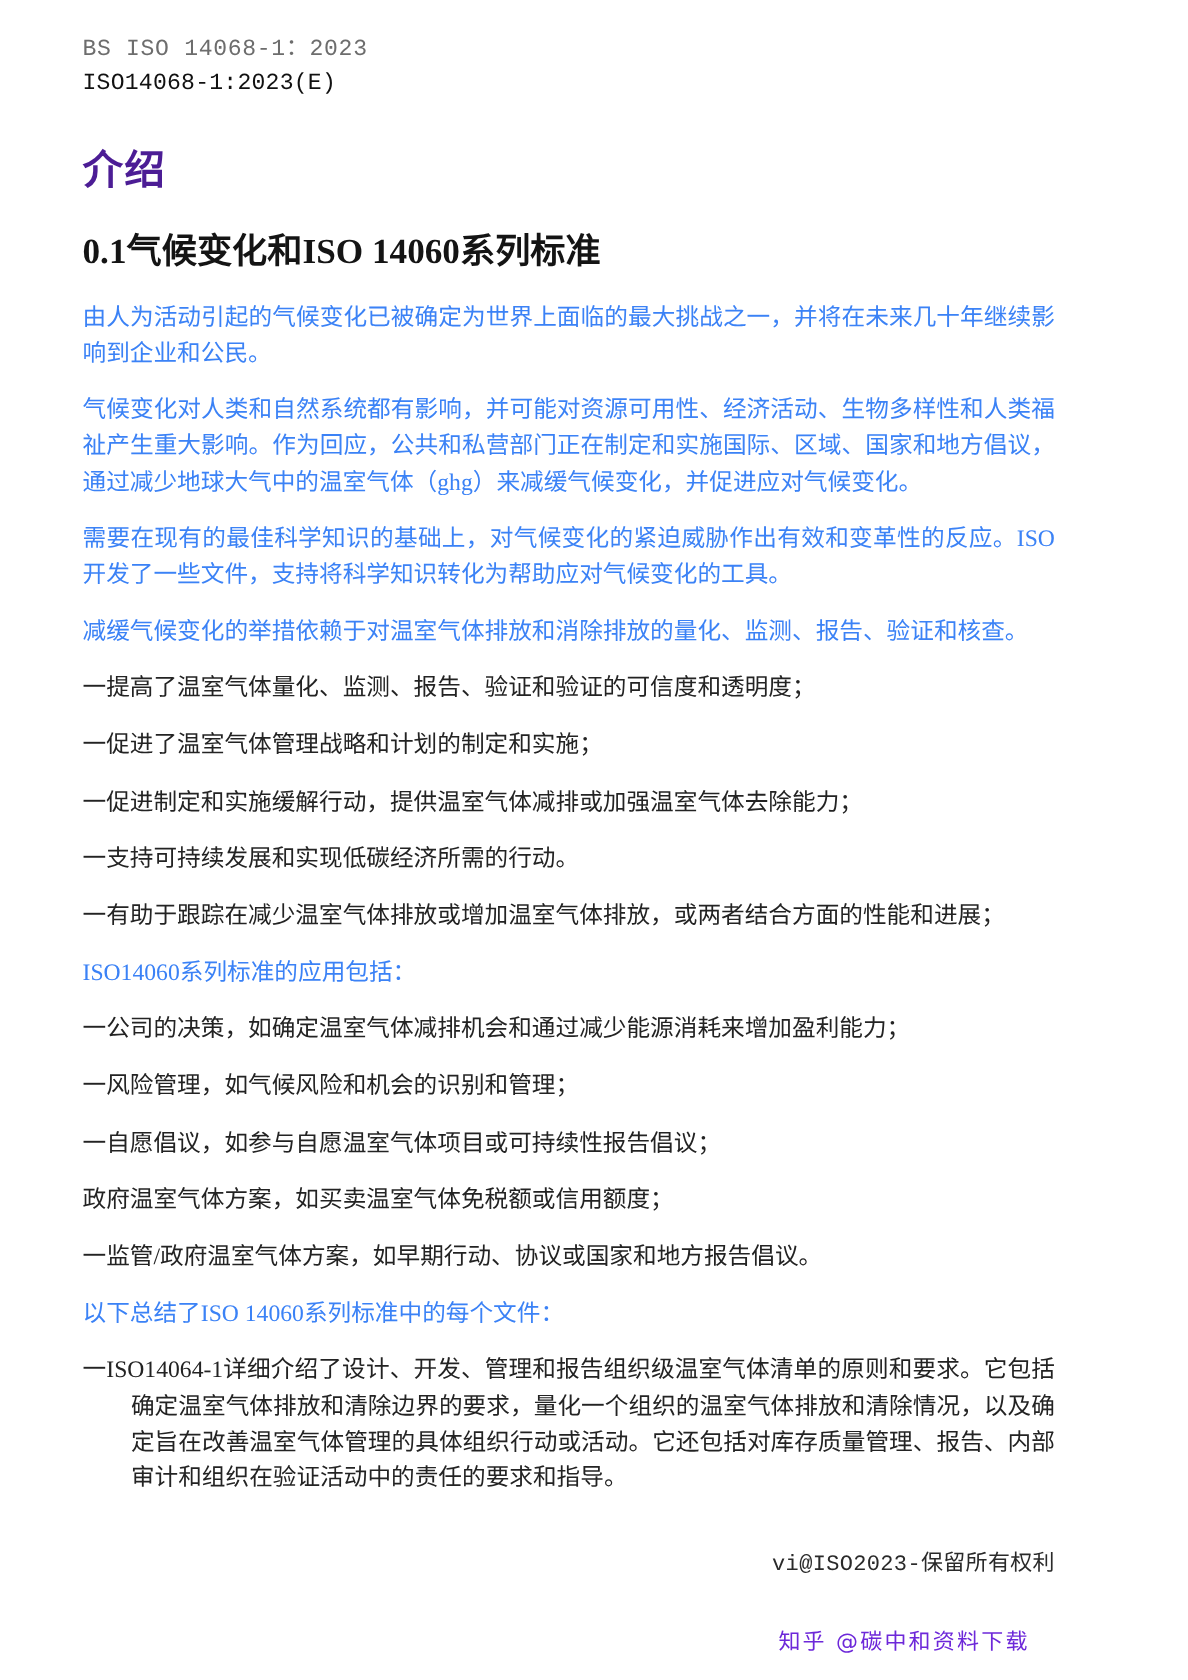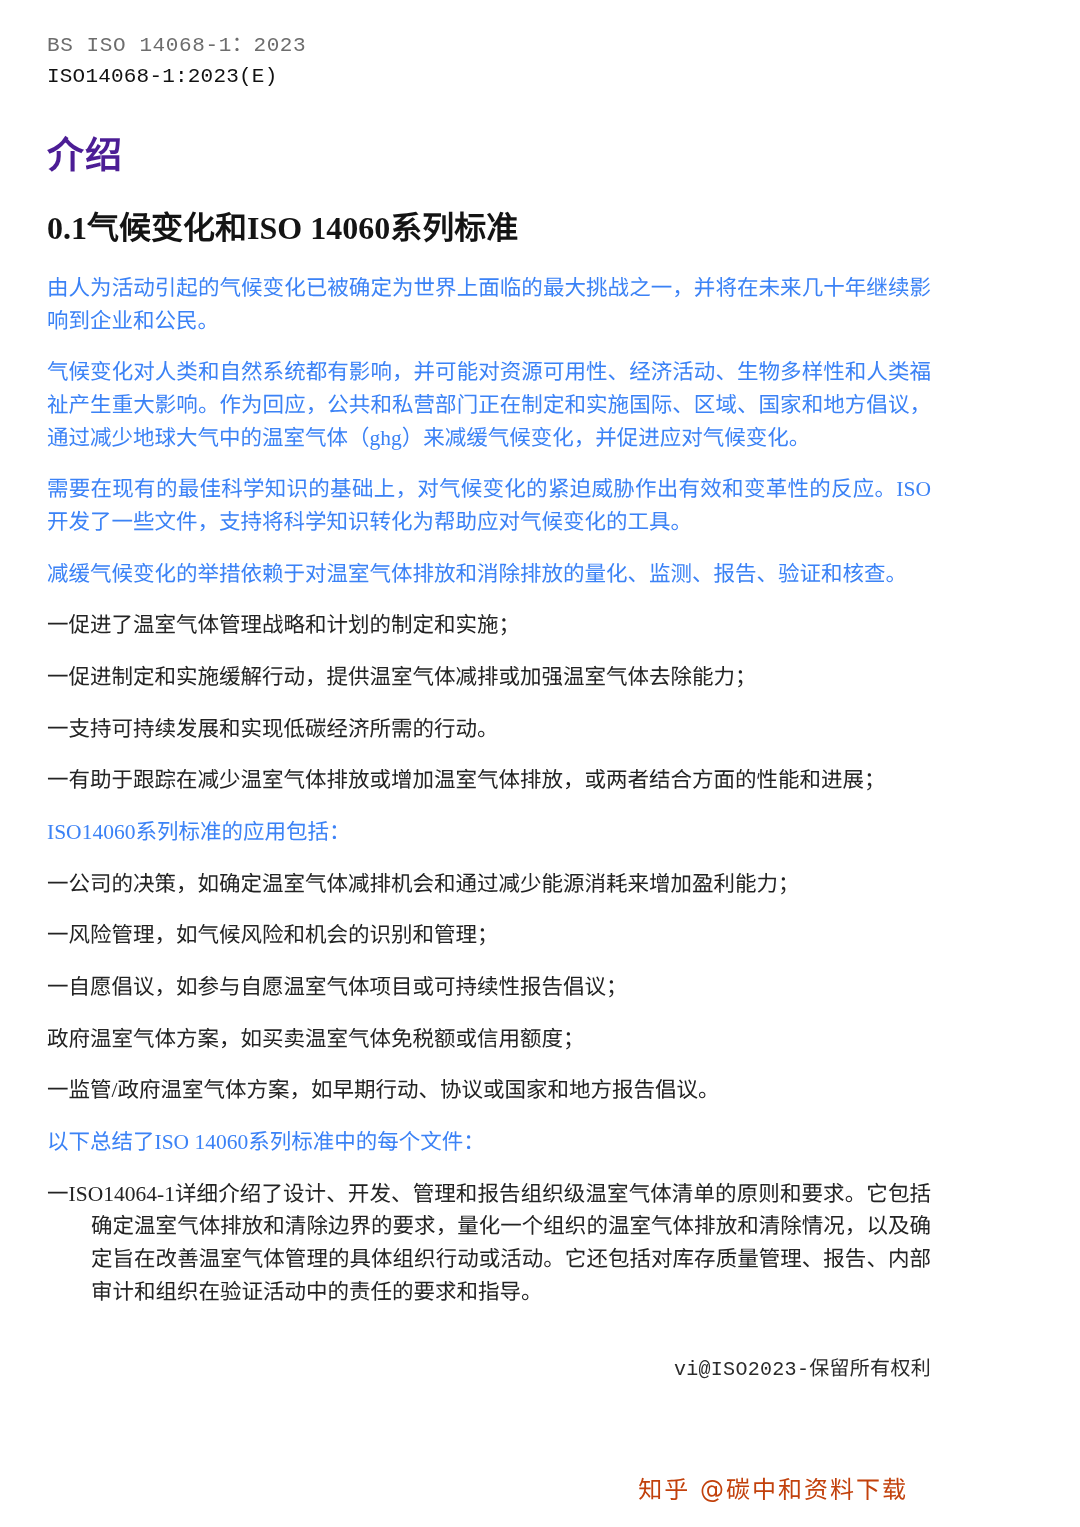--- a/index.html
+++ b/index.html
@@ -10,20 +10,21 @@
   }
   .page {
     position: relative;
     width: 936px;
     height: 1527px;
     background: #ffffff;
     overflow: hidden;
     font-family: "Liberation Serif", "DejaVu Serif", serif;
     color: #1a1a1a;
     box-sizing: border-box;
+    margin-left: 28px;
   }
 
   
   .doc-header {
     position: absolute;
     left: 47px;
     top: 32px;
     line-height: 1.38;
   }
   .hdr-line-1 {
@@ -104,22 +105,22 @@
     letter-spacing: 0.3px;
     white-space: pre;
   }
 
   
   .watermark {
     position: absolute;
     right: 28px;
     bottom: 22px;
     font-family: "DejaVu Sans", "Liberation Sans", sans-serif;
-    font-size: 24px;
-    color: #c2410c;
+    font-size: 20px;
+    color: #6d28d9;
     letter-spacing: 2px;
     user-select: none;
     white-space: pre;
   }
 </style>
 </head>
 <body>
 
 <div class="page">
 
@@ -132,20 +133,21 @@
 
     <h1 class="page-title">介绍</h1>
 
     <h2 class="section-heading">0.1气候变化和ISO 14060系列标准</h2>
 
     <p class="para">由人为活动引起的气候变化已被确定为世界上面临的最大挑战之一，并将在未来几十年继续影响到企业和公民。</p>
     <p class="para">气候变化对人类和自然系统都有影响，并可能对资源可用性、经济活动、生物多样性和人类福祉产生重大影响。作为回应，公共和私营部门正在制定和实施国际、区域、国家和地方倡议，通过减少地球大气中的温室气体（ghg）来减缓气候变化，并促进应对气候变化。</p>
     <p class="para">需要在现有的最佳科学知识的基础上，对气候变化的紧迫威胁作出有效和变革性的反应。ISO开发了一些文件，支持将科学知识转化为帮助应对气候变化的工具。</p>
     <p class="para">减缓气候变化的举措依赖于对温室气体排放和消除排放的量化、监测、报告、验证和核查。</p>
 
+    <p class="bullet">一提高了温室气体量化、监测、报告、验证和验证的可信度和透明度；</p>
     <p class="bullet">一促进了温室气体管理战略和计划的制定和实施；</p>
     <p class="bullet">一促进制定和实施缓解行动，提供温室气体减排或加强温室气体去除能力；</p>
     <p class="bullet">一支持可持续发展和实现低碳经济所需的行动。</p>
     <p class="bullet">一有助于跟踪在减少温室气体排放或增加温室气体排放，或两者结合方面的性能和进展；</p>
 
     <p class="para">ISO14060系列标准的应用包括：</p>
 
     <p class="bullet">一公司的决策，如确定温室气体减排机会和通过减少能源消耗来增加盈利能力；</p>
     <p class="bullet">一风险管理，如气候风险和机会的识别和管理；</p>
     <p class="bullet">一自愿倡议，如参与自愿温室气体项目或可持续性报告倡议；</p>

